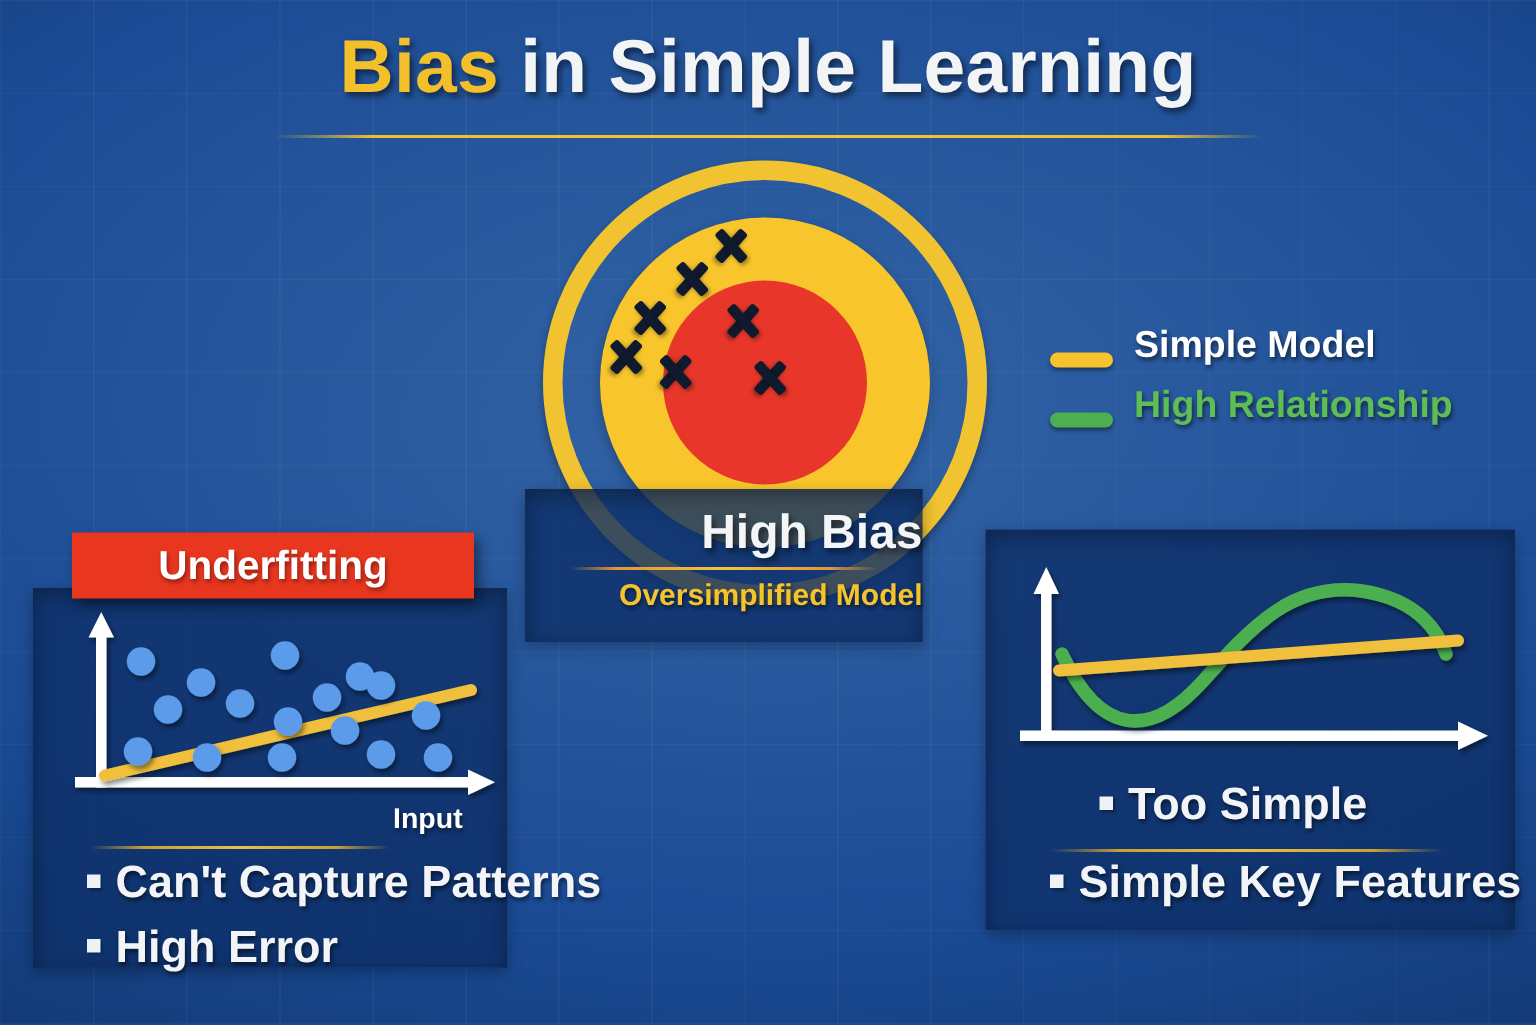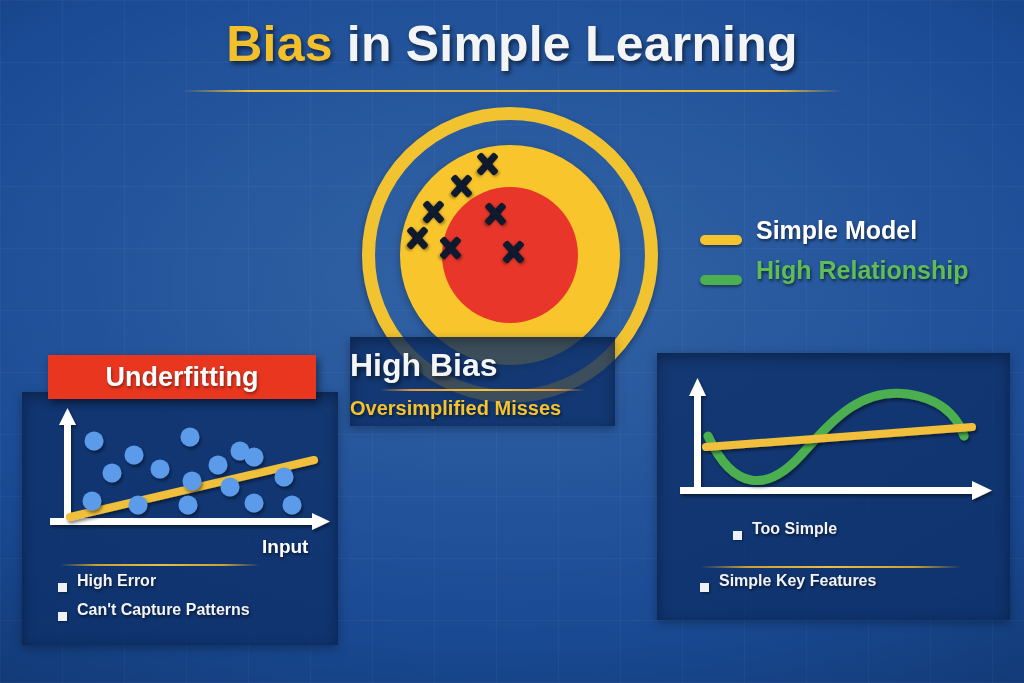--- a/index.html
+++ b/index.html
@@ -53,21 +53,21 @@
   
   #legend{position:absolute;left:700px;top:205px;z-index:6;}
   .leg-row{display:flex;align-items:flex-end;height:40px;}
   .leg-sw{width:42px;height:10px;border-radius:5px;margin-right:14px;
           box-shadow:0 2px 3px rgba(0,0,0,.4);}
   .leg-tx{font-size:25px;font-weight:bold;text-shadow:1px 2px 3px rgba(0,0,0,.55);white-space:nowrap;}
 
   
   .panel{position:absolute;background:rgba(14,47,104,.80);
          box-shadow:0 4px 14px rgba(0,0,0,.35) inset, 0 3px 10px rgba(0,0,0,.3);z-index:4;}
-  #panel-center{left:350px;top:337px;width:265px;height:89px;text-align:left;}
+  #panel-center{left:350px;top:326px;width:265px;height:102px;text-align:right;}
   #hb-title{margin-top:10px;font-size:32px;font-weight:bold;color:#f4f5f7;
             text-shadow:2px 3px 4px rgba(0,0,0,.55);}
   #hb-rule{margin:5px auto 0;width:205px;height:2px;
            background:linear-gradient(90deg, rgba(240,190,46,0) 0%, #e4953a 15%, #f3c53a 50%, #e4953a 85%, rgba(240,190,46,0) 100%);}
   #hb-sub{margin-top:6px;font-size:20px;font-weight:bold;color:#f5c32c;
           text-shadow:1px 2px 3px rgba(0,0,0,.5);}
 
   #panel-left{left:22px;top:392px;width:316px;height:253px;}
   #panel-right{left:657px;top:353px;width:353px;height:267px;}
 
@@ -87,21 +87,21 @@
 
   .hrule-gold{position:absolute;height:2px;z-index:6;
     background:linear-gradient(90deg, rgba(240,190,46,0) 0%, #caa033 18%, #e9bf46 50%, #caa033 82%, rgba(240,190,46,0) 100%);}
   #rule-left{left:60px;top:564px;width:200px;}
   #rule-right{left:700px;top:566px;width:262px;}
 
   .bullets{position:absolute;z-index:7;}
   .bullet{display:flex;align-items:flex-start;margin-bottom:9px;}
   .bullet .sq{width:9px;height:9px;background:#eef1f5;margin:11px 10px 0 0;flex:0 0 auto;
               box-shadow:1px 1px 2px rgba(0,0,0,.4);}
-  .bullet .tx{font-size:16px;font-weight:bold;color:#f2f4f7;
+  .bullet .tx{font-size:30px;font-weight:bold;color:#f2f4f7;
               text-shadow:1px 2px 3px rgba(0,0,0,.55);white-space:nowrap;}
   #bullets-left{left:58px;top:572px;}
   #bullets-right-1{left:733px;top:520px;}
   #bullets-right-2{left:700px;top:572px;}
 </style>
 </head>
 <body>
 
 <div id="stage">
 
@@ -130,21 +130,21 @@
     </div>
     <div class="leg-row">
       <div class="leg-sw" style="background:#4caf50"></div>
       <div class="leg-tx" style="color:#5fbd56">High Relationship</div>
     </div>
   </div>
 
   <div class="panel" id="panel-center">
     <div id="hb-title">High Bias</div>
     <div id="hb-rule"></div>
-    <div id="hb-sub">Oversimplified Misses</div>
+    <div id="hb-sub">Oversimplified Model</div>
   </div>
 
   <div class="panel" id="panel-left"></div>
   <div id="uf-banner">
     <span>Underfitting</span>
   </div>
 
   <svg class="plot" id="plot-left" viewBox="0 0 290 130">
     <defs>
       <filter id="sh1" x="-30%" y="-30%" width="170%" height="170%">
@@ -180,25 +180,25 @@
       <circle cx="212" cy="98" r="9.5" fill="#5b9bea"></circle>
       <circle cx="242" cy="72" r="9.5" fill="#5b9bea"></circle>
       <circle cx="250" cy="100" r="9.5" fill="#5b9bea"></circle>
     </g>
   </svg>
   <div class="axis-lbl" id="lbl-input">Input</div>
   <div class="hrule-gold" id="rule-left"></div>
   <div class="bullets" id="bullets-left">
     <div class="bullet">
       <div class="sq"></div>
+      <div class="tx">Can't Capture Patterns</div>
+    </div>
+    <div class="bullet">
+      <div class="sq"></div>
       <div class="tx">High Error</div>
-    </div>
-    <div class="bullet">
-      <div class="sq"></div>
-      <div class="tx">Can't Capture Patterns</div>
     </div>
   </div>
 
   <div class="panel" id="panel-right"></div>
 
   <svg class="plot" id="plot-right" viewBox="0 0 325 135">
     <defs>
       <filter id="sh2" x="-30%" y="-30%" width="170%" height="170%">
         <feDropShadow dx="1.5" dy="2.5" stdDeviation="1.6" flood-color="#000" flood-opacity="0.45"></feDropShadow>
       </filter>

